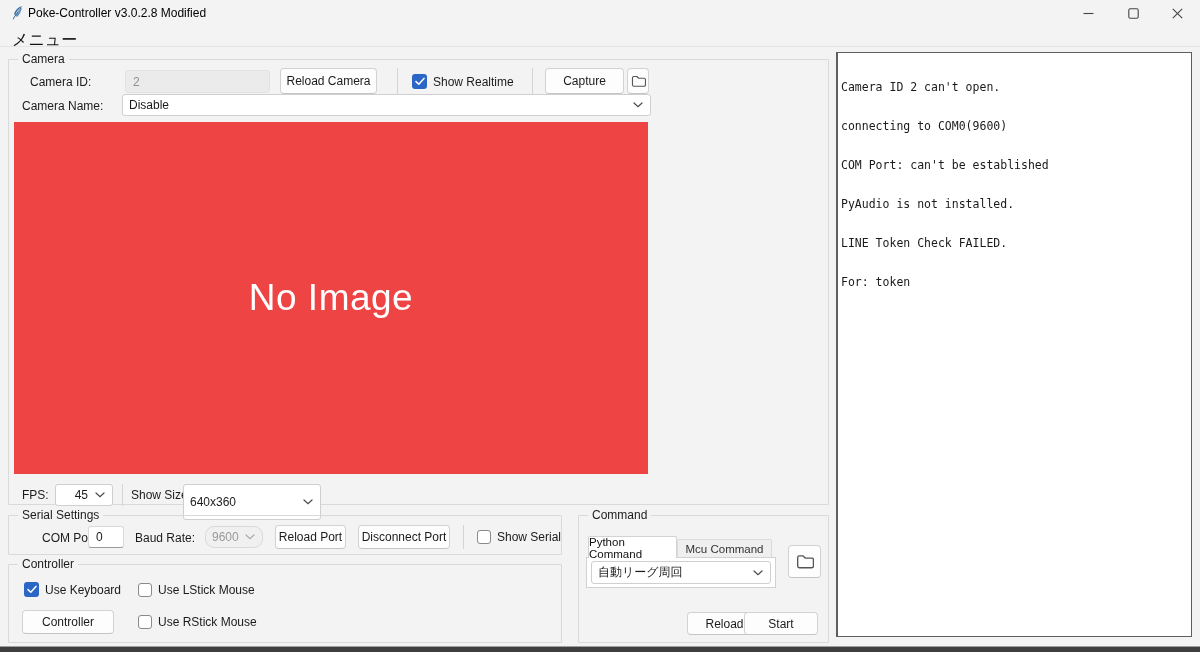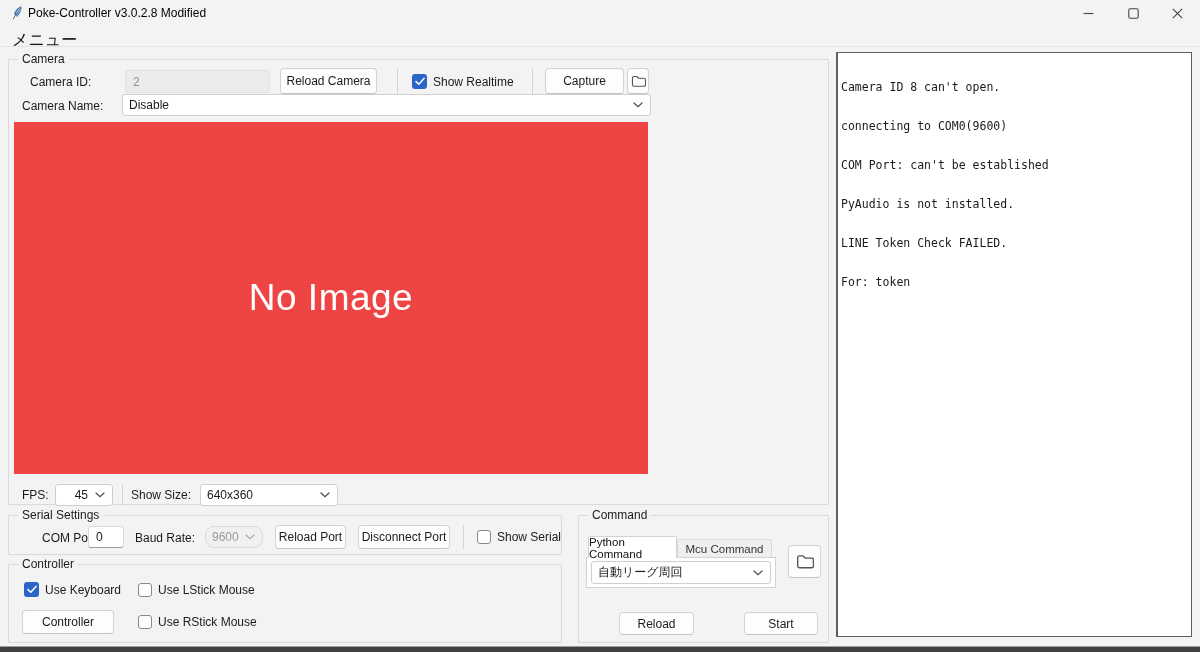--- a/index.html
+++ b/index.html
@@ -151,21 +151,21 @@
 
   <span class="lbl" style="left:22px; top:488px;">FPS:</span>
   <div class="combo" style="left:55px; top:484px; width:58px; height:22px;">
     <span class="val-right">45</span>
     <svg class="chev" width="10" height="6">
         <path d="M1 1 L5 4.6 L9 1" stroke="#4a4a4a" stroke-width="1.2" fill="none" stroke-linecap="round"></path>
       </svg>
   </div>
   <div class="vsep" style="left:122px; top:484px; height:22px;"></div>
   <span class="lbl" style="left:131px; top:488px;">Show Size:</span>
-  <div class="combo" style="left:200px; top:484px; width:138px; height:22px;">
+  <div class="combo" style="left:183px; top:484px; width:138px; height:36px;">
     <span>640x360</span>
     <svg class="chev" width="10" height="6">
         <path d="M1 1 L5 4.6 L9 1" stroke="#4a4a4a" stroke-width="1.2" fill="none" stroke-linecap="round"></path>
       </svg>
   </div>
 
   <div class="group" style="left:8px; top:515px; width:554px; height:40px;">
     <span class="group-label">Serial Settings</span>
   </div>
   <span class="lbl" style="left:22px; top:531px;margin-left:20px;">COM Port:</span>
@@ -228,29 +228,29 @@
     <span>自動リーグ周回</span>
     <svg class="chev" width="10" height="6">
         <path d="M1 1 L5 4.6 L9 1" stroke="#4a4a4a" stroke-width="1.2" fill="none" stroke-linecap="round"></path>
       </svg>
   </div>
   <div class="btn" style="left:788px; top:545px; width:33px; height:33px;">
     <svg width="18" height="16" viewBox="0 0 16 14">
       <path d="M1.5 3.2 q0-1.6 1.6-1.6 h3.2 l1.9 1.9 h5.8 q1.5 0 1.5 1.5 v5.6 q0 1.5 -1.5 1.5 h-11 q-1.5 0 -1.5 -1.5 z" fill="none" stroke="#555" stroke-width="1.2" stroke-linejoin="round"></path>
     </svg>
   </div>
-  <div class="btn" style="left:619px; top:612px; width:75px; height:23px;">
+  <div class="btn" style="left:687px; top:612px; width:75px; height:23px;">
     <span>Reload</span>
   </div>
   <div class="btn" style="left:744px; top:612px; width:74px; height:23px;">
     <span>Start</span>
   </div>
 
   <div class="log" style="left:836px; top:52px; width:356px; height:585px;">
-    <div>Camera ID 8 can't open.</div>
+    <div>Camera ID 2 can't open.</div>
     <div>connecting to COM0(9600)</div>
     <div>COM Port: can't be established</div>
     <div>PyAudio is not installed.</div>
     <div>LINE Token Check FAILED.</div>
     <div>For: token</div>
   </div>
 
   <div class="bottom-strip"></div>
 </div>
 

